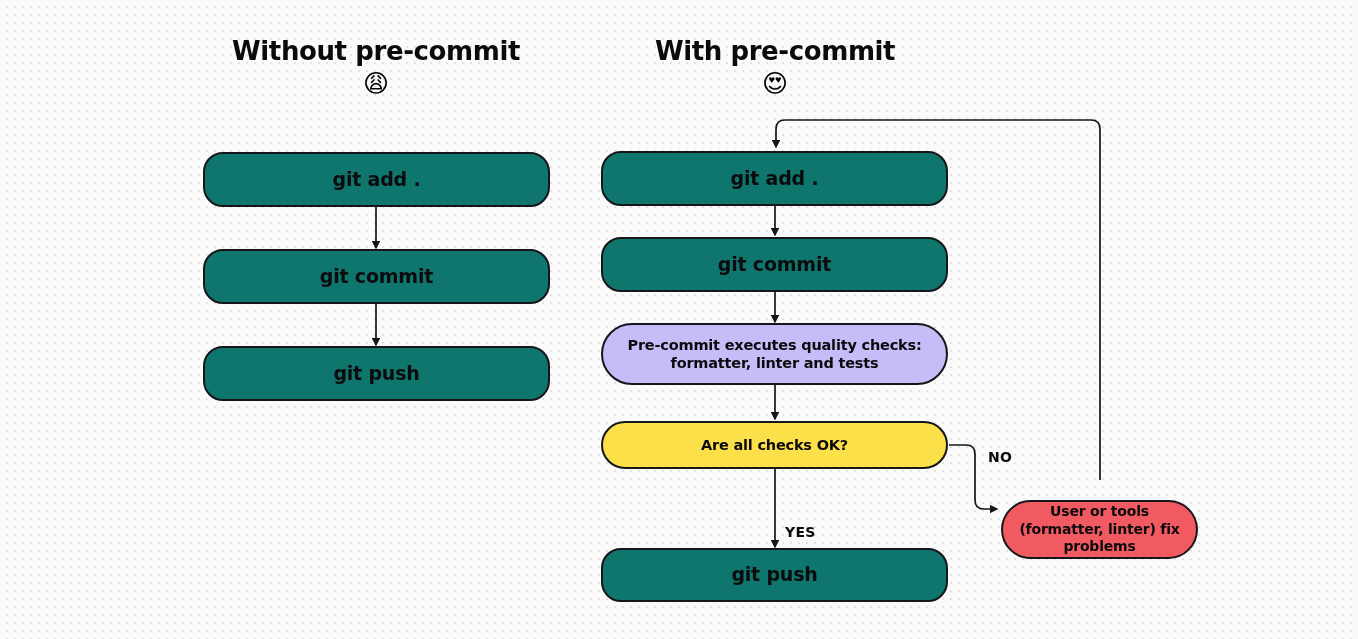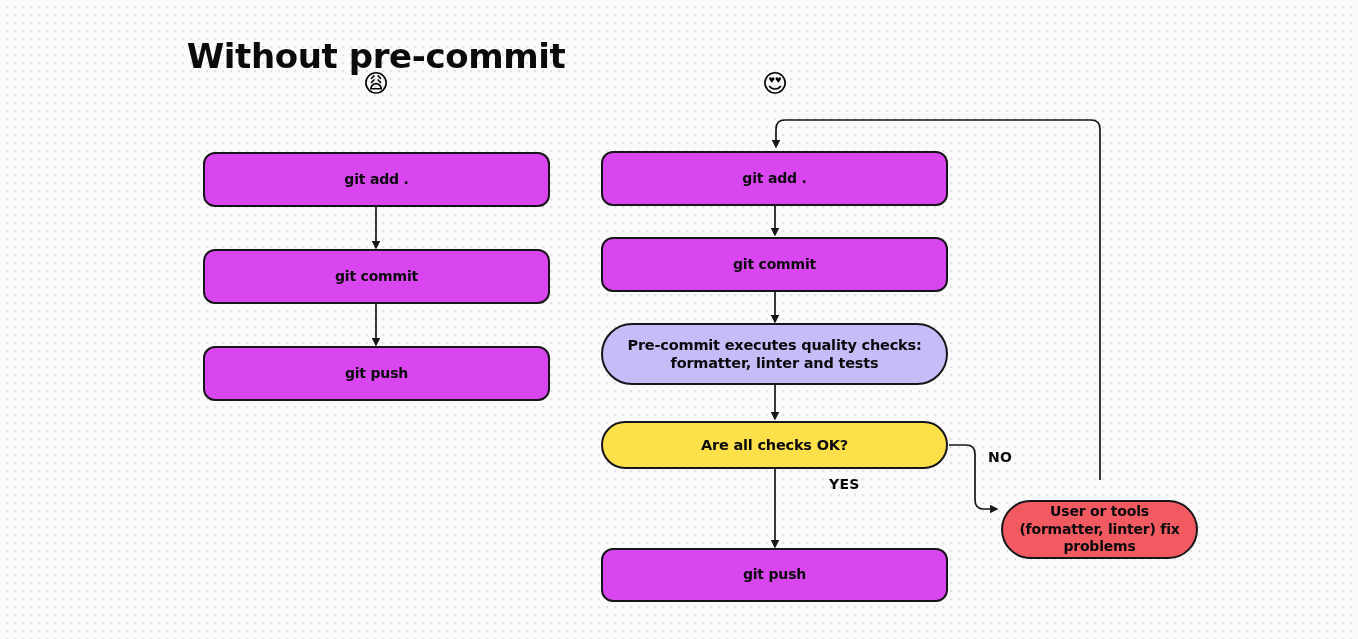--- a/index.html
+++ b/index.html
@@ -34,21 +34,21 @@
     width: 1358px;
     height: 639px;
     overflow: visible;
   }
 
   
   .col-title {
     position: absolute;
     text-align: center;
     font-weight: 800;
-    font-size: 34px;
+    font-size: 26px;
     letter-spacing: -0.4px;
     color: #0b0b0d;
     line-height: 1.15;
     white-space: nowrap;
   }
   .col-emoji {
     position: absolute;
     text-align: center;
     font-size: 25px;
     line-height: 1;
@@ -63,23 +63,23 @@
     align-items: center;
     justify-content: center;
     text-align: center;
     border: 2px solid #16161a;
     color: #0b0b0d;
     font-weight: 800;
     line-height: 1.25;
     letter-spacing: -0.2px;
   }
   .node.step {
-    background: #d946ef;
-    border-radius: 12px;
-    font-size: 14px;
+    background: #0f766e;
+    border-radius: 20px;
+    font-size: 19px;
   }
   .node.process {
     background: #c4bdf7;
     border-radius: 34px;
     font-size: 14.5px;
     padding: 0 18px;
   }
   .node.decision {
     background: #fbe04a;
     border-radius: 30px;
@@ -124,20 +124,21 @@
     <path d="M 775 469 L 775 547" stroke="#16161a" stroke-width="1.7" fill="none" marker-end="url(#arrow)"></path>
 
     <path d="M 949 445 L 966 445 Q 975 445 975 454 L 975 500 Q 975 509 984 509 L 997 509" stroke="#16161a" stroke-width="1.7" fill="none" marker-end="url(#arrow)"></path>
 
     <path d="M 1100 480 L 1100 129 Q 1100 120 1091 120 L 785 120 Q 776 120 776 129 L 776 147" stroke="#16161a" stroke-width="1.7" fill="none" marker-end="url(#arrow)"></path>
   </svg>
 
   <div class="col-title" style="left:176px; top:37px; width:400px;">Without pre-commit</div>
   <div class="col-emoji" style="left:176px; top:71px; width:400px;">😩</div>
 
+  <div class="col-title" style="left:575px; top:37px; width:400px;">With pre-commit</div>
   <div class="col-emoji" style="left:575px; top:71px; width:400px;">😍</div>
 
   <div class="node step" style="left:203px; top:152px; width:347px; height:55px;">git add .</div>
 
   <div class="node step" style="left:203px; top:249px; width:347px; height:55px;">git commit</div>
 
   <div class="node step" style="left:203px; top:346px; width:347px; height:55px;">git push</div>
 
   <div class="node step" style="left:601px; top:151px; width:347px; height:55px;">git add .</div>
 
@@ -146,15 +147,15 @@
   <div class="node decision" style="left:601px; top:421px; width:347px; height:48px;">Are all checks OK?</div>
 
   <div class="node process" style="left:601px; top:323px; width:347px; height:62px;">Pre-commit executes quality checks: formatter, linter and tests</div>
 
   <div class="node step" style="left:601px; top:548px; width:347px; height:54px;">git push</div>
 
   <div class="node fix" style="left:1001px; top:480px; width:197px; height:59px;">User or tools (formatter, linter) fix problems</div>
 
   <div class="edge-label" style="left:988px; top:449px;">NO</div>
 
-  <div class="edge-label" style="left:785px; top:476px;margin-left:44px;">YES</div>
+  <div class="edge-label" style="left:785px; top:524px;">YES</div>
 
 </div>
 
 </body></html>

